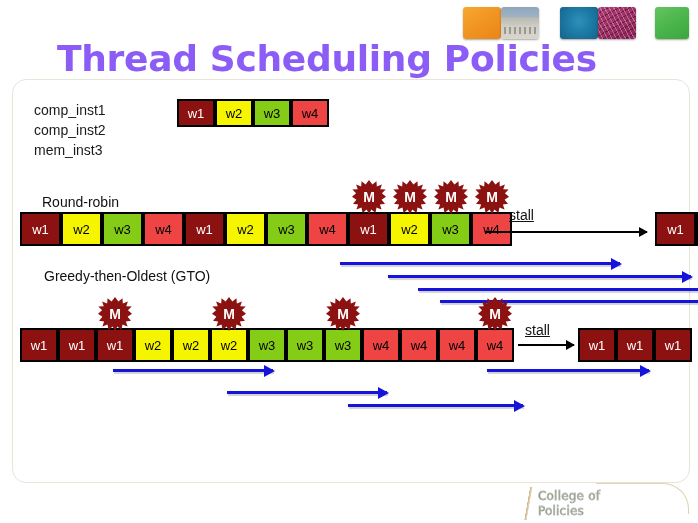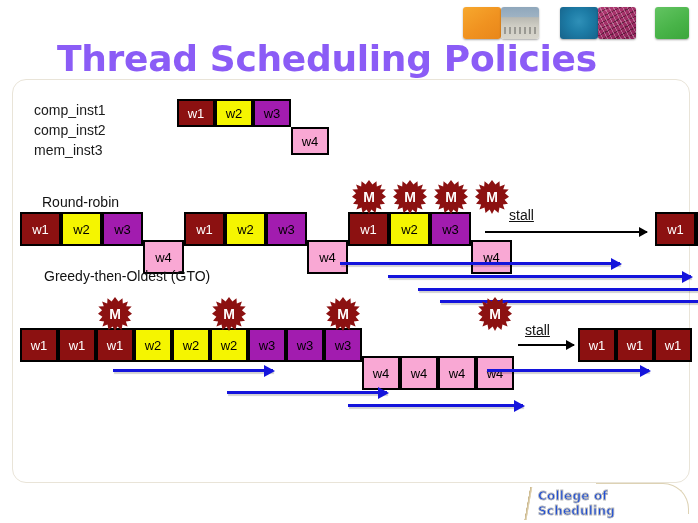--- a/index.html
+++ b/index.html
@@ -100,22 +100,22 @@
     text-align: right;
     line-height: 1;
     display: flex;
     align-items: center;
     justify-content: center;
     color: #000000;
     font-family: "Liberation Sans", sans-serif;
   }
   .c-w1 { background: #8c1111; color: #ffffff; }
   .c-w2 { background: #f5f500; color: #000000; }
-  .c-w3 { background: #a21caf; color: #000000; }
-  .c-w4 { background: #f9a8d4; color: #000000; margin-top: 28px; }
+  .c-w3 { background: #84cc16; color: #000000; }
+  .c-w4 { background: #ef4444; color: #000000; }
 
   
   .section-caption {
     position: absolute;
     font-size: 14px;
     color: #111111;
     white-space: nowrap;
   }
 
   
@@ -213,22 +213,22 @@
     width: 10px;
     height: 33px;
     background: linear-gradient(100deg, transparent 38%, #c9b68a 40%, #e5d9bd 52%, transparent 55%);
   }
   #coc-wordmark {
     position: absolute;
     left: 92px;
     top: 2px;
     font-family: "DejaVu Sans", sans-serif;
     font-size: 12px;
-    font-weight: bold;
-    color: #1d4ed8;
+    font-weight: normal;
+    color: #4d7c0f;
     line-height: 15px;
     -webkit-text-stroke: 0.8px #b9b9b9;
     letter-spacing: 0.2px;
   }
   #logo-swoosh {
     position: absolute;
     left: 150px;
     top: -4px;
     width: 92px;
     height: 30px;
@@ -347,16 +347,16 @@
     <div class="blue-arrow headed" style="left: 113px; top: 369px; width: 160px;"></div>
     <div class="blue-arrow headed" style="left: 227px; top: 391px; width: 160px;"></div>
     <div class="blue-arrow headed" style="left: 348px; top: 404px; width: 175px;"></div>
     <div class="blue-arrow headed" style="left: 487px; top: 369px; width: 162px;"></div>
   </div>
 
 <div id="footer-logo">
   <div id="gt-divider"></div>
   <div id="coc-wordmark">
     <div>College of</div>
-    <div>Scheduling</div>
+    <div>Policies</div>
   </div>
   <div id="logo-swoosh"></div>
 </div>
 
 </body></html>

